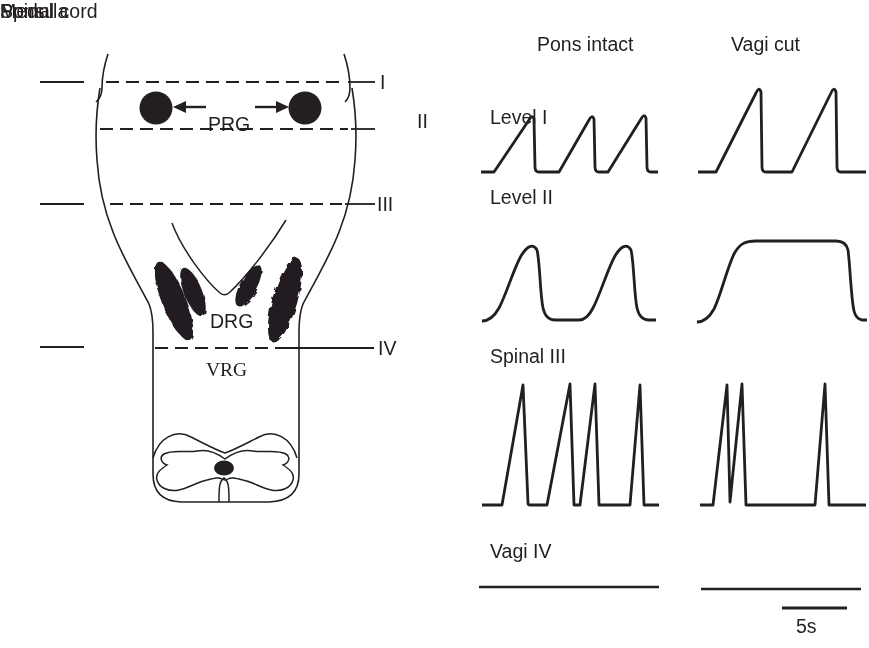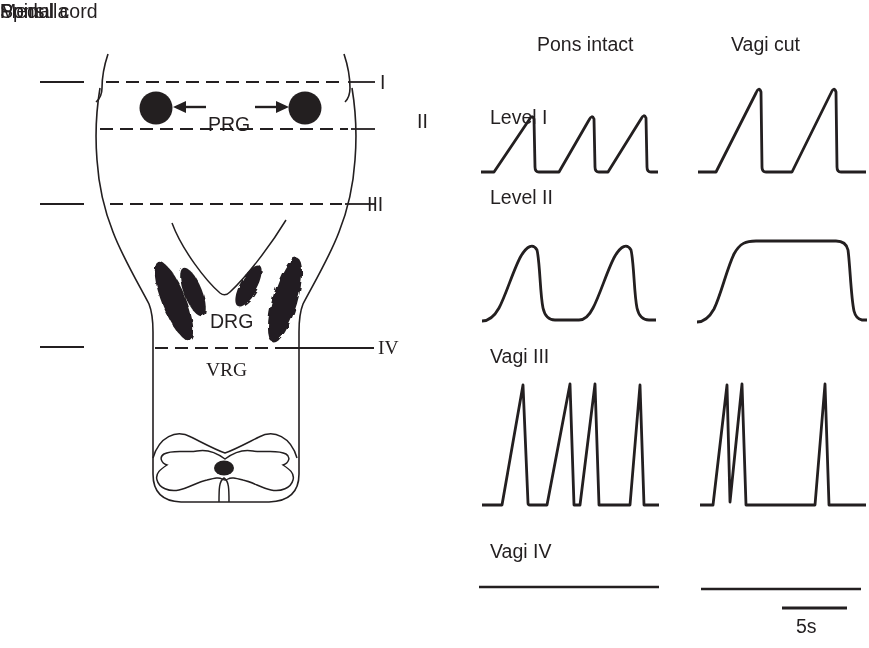--- a/index.html
+++ b/index.html
@@ -99,30 +99,30 @@
       <path class="trace scalebar" d="M782,608 H847"></path>
     </g>
   </svg>
 
   <div class="label" style="left:0;top:134;">Pons</div>
   <div class="label" style="left:0;top:264;">Medulla</div>
   <div class="label" style="left:0;top:407;">Spinal cord</div>
 
   <div class="label" style="left:380;top:71;left:380px;top:71px;">I</div>
   <div class="label" style="left:377px;top:110px;margin-left:40px;">II</div>
-  <div class="label" style="left:367px;top:193px;">III</div>
-  <div class="label" style="left:378px;top:337px;font-family:Liberation Serif, serif;">IV</div>
+  <div class="label" style="left:377px;top:193px;">III</div>
+  <div class="label" style="left:378px;top:337px;">IV</div>
 
   <div class="label" style="left:208px;top:113px;">PRG</div>
   <div class="label" style="left:202px;top:310px;margin-left:8px;">DRG</div>
   <div class="label" style="left:206px;top:359px;font-family:Liberation Serif, serif;">VRG</div>
 
   <div class="label" style="left:537px;top:33px;">Pons intact</div>
   <div class="label" style="left:731px;top:33px;">Vagi cut</div>
 
   <div class="label" style="left:490px;top:70px;margin-top:36px;">Level I</div>
   <div class="label" style="left:490px;top:186px;">Level II</div>
-  <div class="label" style="left:490px;top:345px;">Vagi III</div>
+  <div class="label" style="left:490px;top:345px;">Spinal III</div>
   <div class="label" style="left:490px;top:540px;">Vagi IV</div>
 
   <div class="label" style="left:796px;top:615px;">5s</div>
 
 </div>
 
 </body></html>

